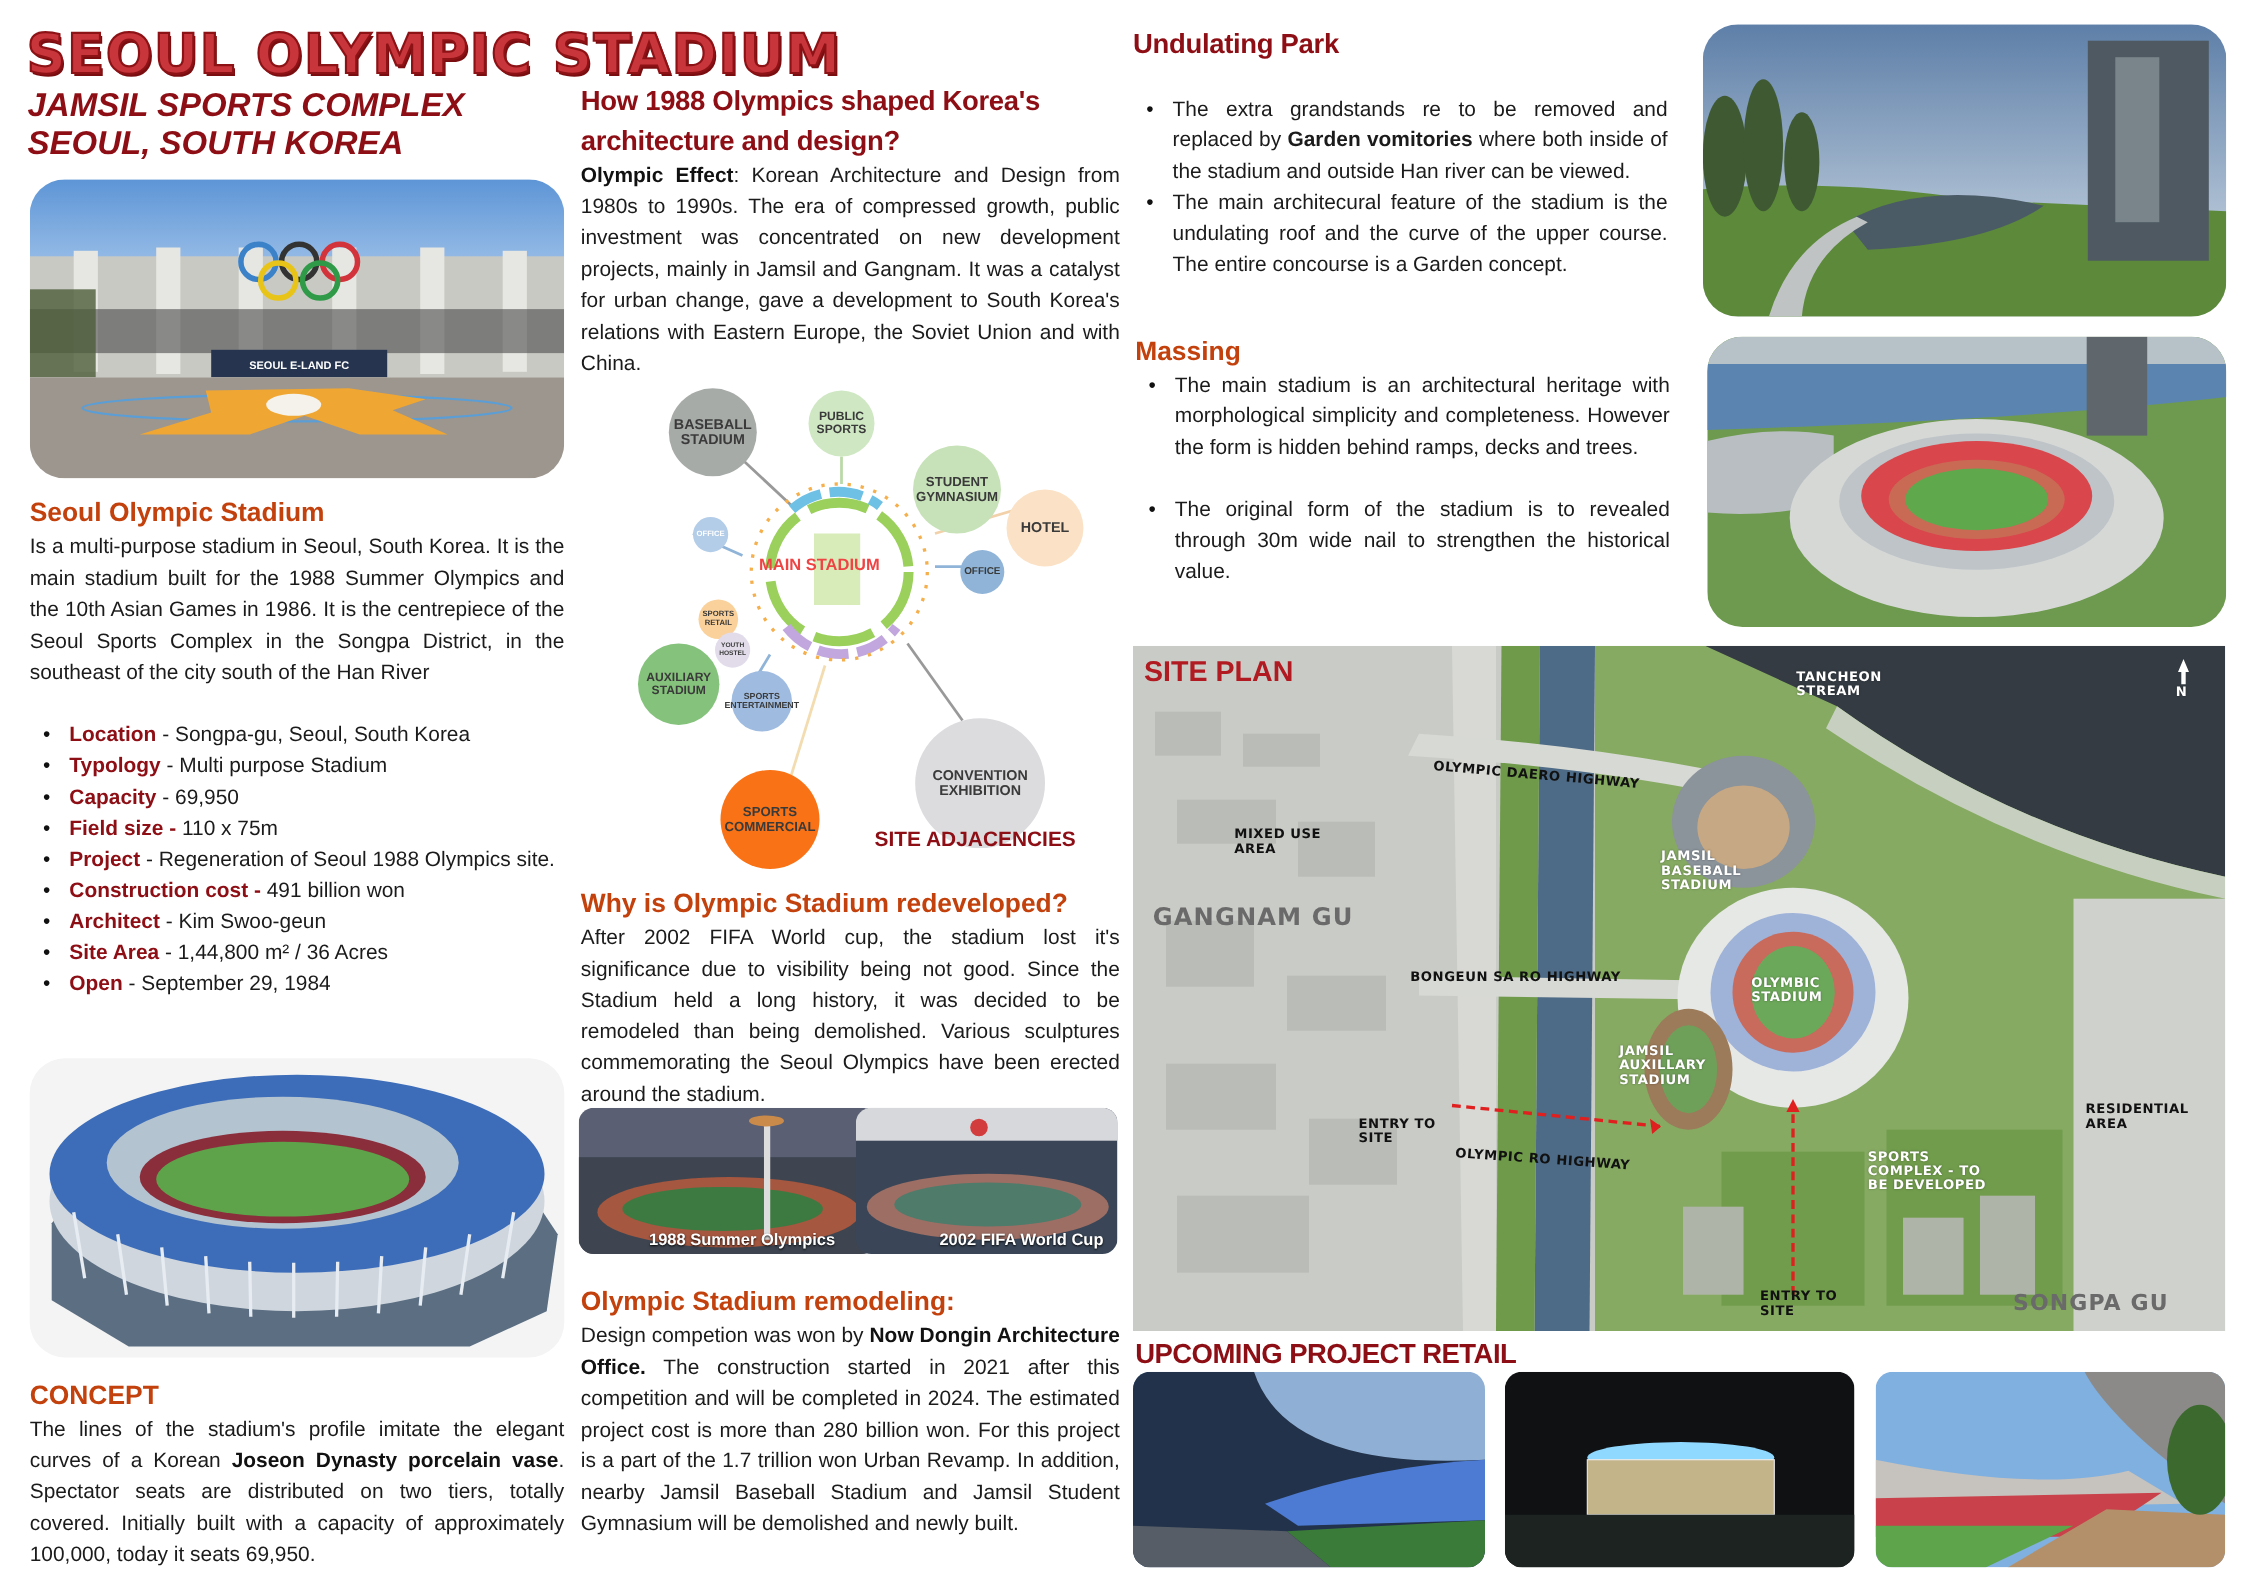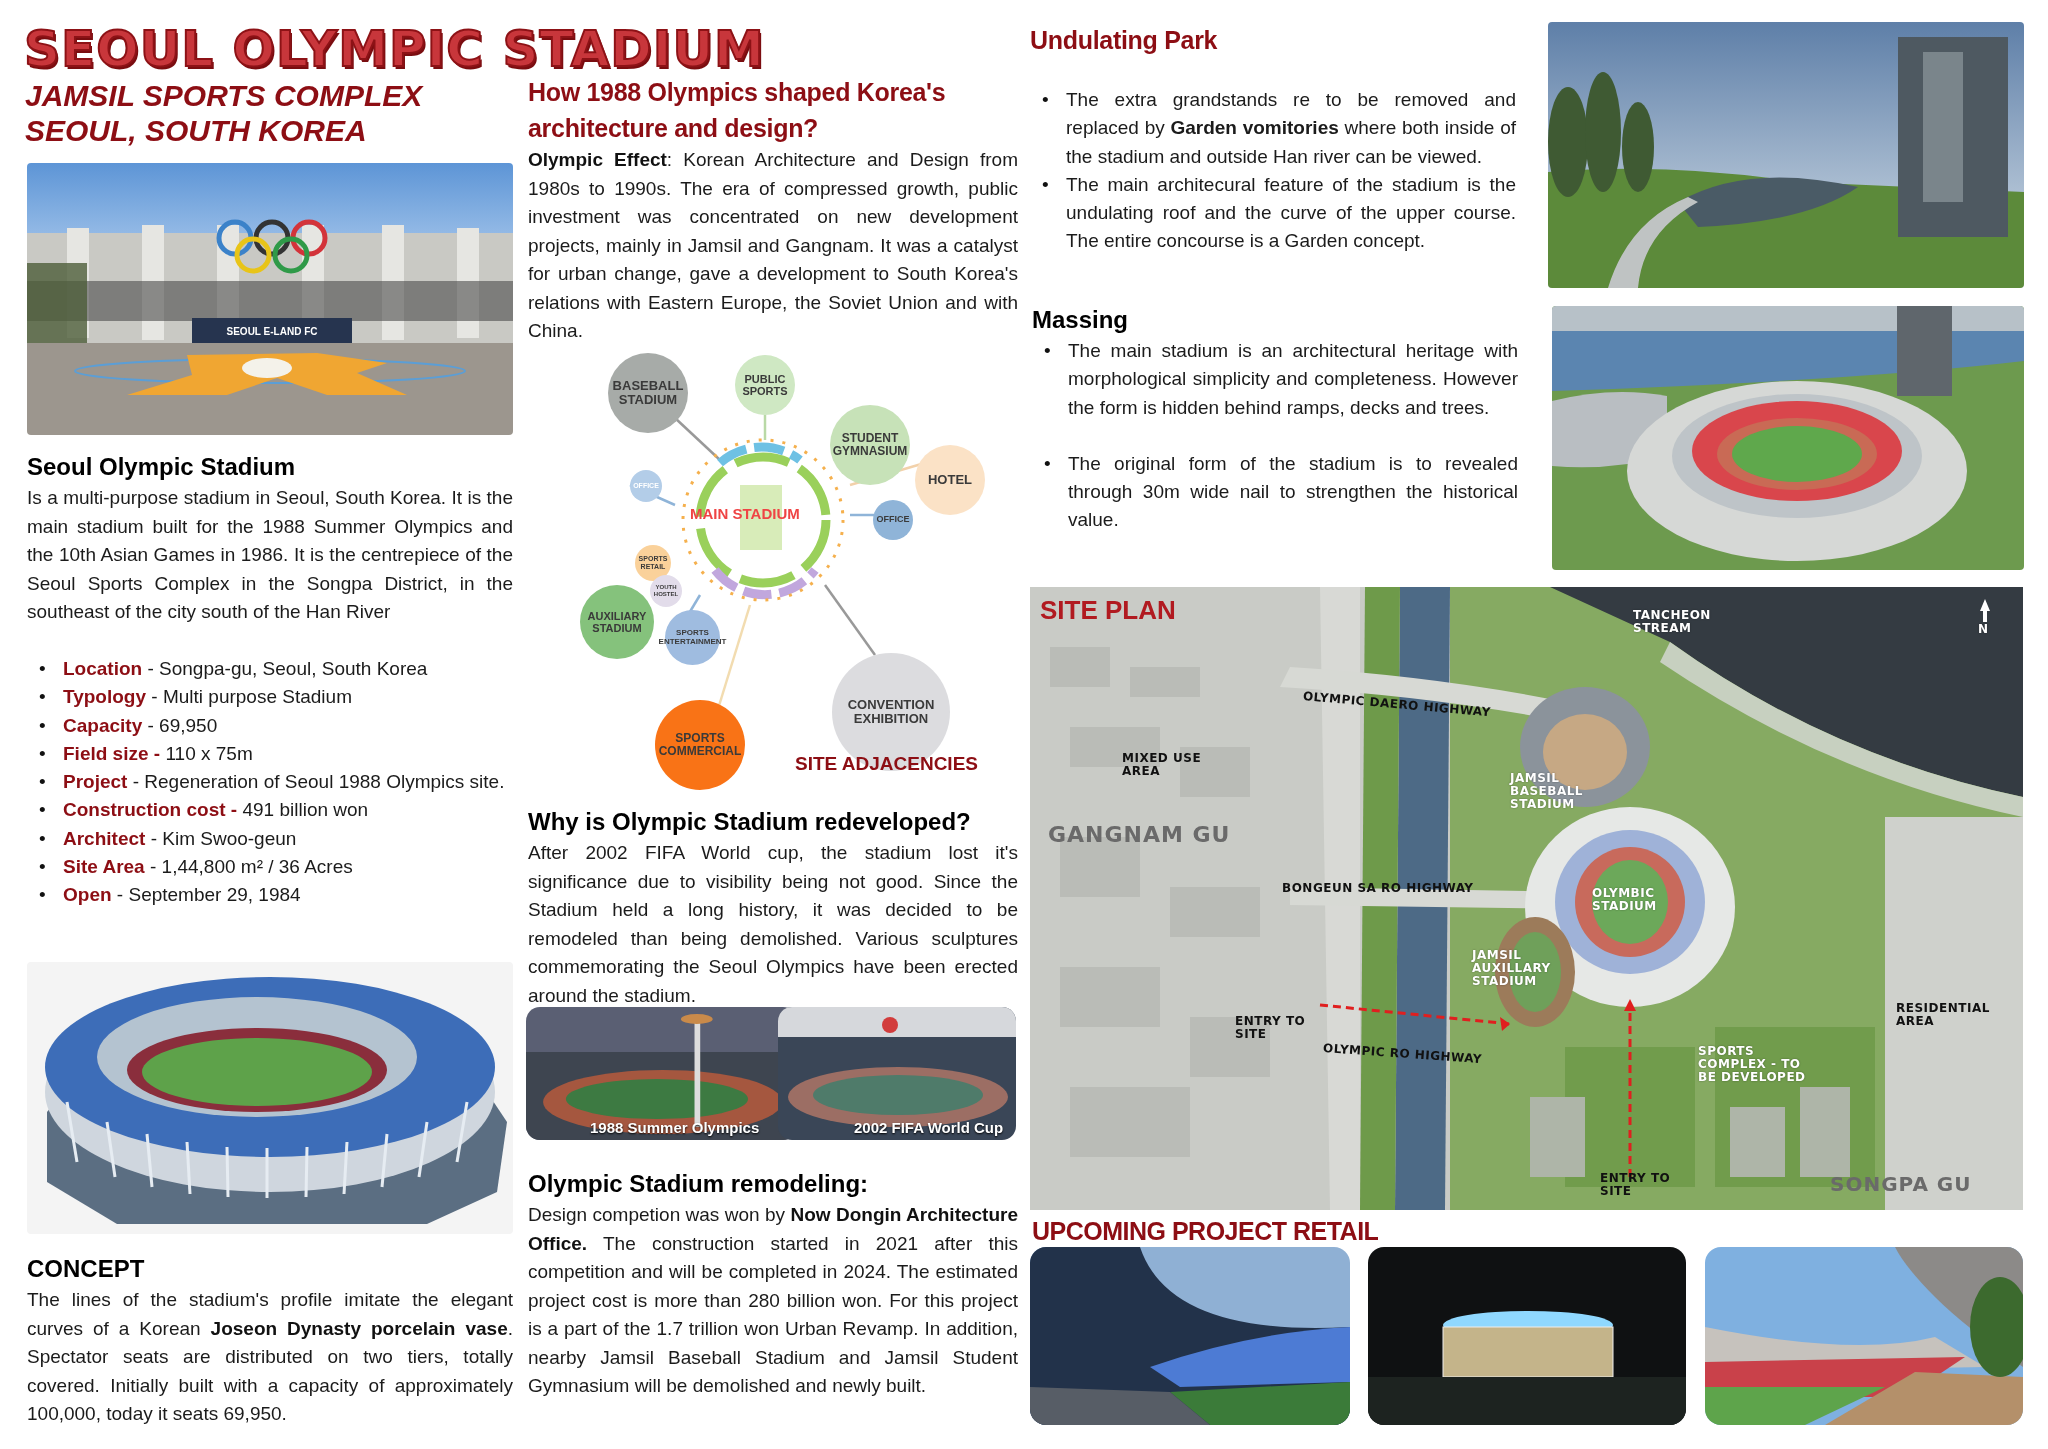--- a/index.html
+++ b/index.html
@@ -7,29 +7,29 @@
   body { position: relative; font-family: "Liberation Sans", "DejaVu Sans", sans-serif; color: #1b1b1b; }
   .abs { position: absolute; }
   .main-title {
     position: absolute; left: 24px; top: 20px; font-family: "DejaVu Sans", sans-serif;
     font-weight: 900; font-size: 50px; letter-spacing: 1px; color: #c8363b;
     -webkit-text-stroke: 2px #8d1216; text-shadow: 2px 3px 0 #7a0d10;
   }
   .subtitle {
     font-family: "Liberation Sans", sans-serif; font-weight: 700; font-size: 30px; line-height: 35px; color: #8d0e14;
   }
-  .h2 { font-weight: 700; font-size: 24px; color: #000000; line-height: 34px; }
+  .h2 { font-weight: 700; font-size: 24px; color: #c2410c; line-height: 34px; }
   .h2cond { font-weight: 700; font-size: 25px; color: #8d0e14; line-height: 36px; letter-spacing: -0.3px; }
   .para { font-size: 19px; line-height: 28.5px; text-align: justify; color: #1b1b1b; }
   .para b { font-weight: 700; color: #111; }
   ul.bul { list-style: none; }
   ul.bul li { position: relative; padding-left: 36px; font-size: 19px; line-height: 28.3px; text-align: justify; }
   ul.bul li::before { content: "\2022"; position: absolute; left: 12px; top: 0; color: #111; }
   ul.bul li .k { font-weight: 700; color: #8d0e14; }
-  .img { position: absolute; border-radius: 4px; overflow: hidden; }
+  .img { position: absolute; border-radius: 32px; overflow: hidden; }
   .img svg { width: 100%; height: 100%; display: block; }
   .caption { position: absolute; bottom: 4px; color: #fff; font-weight: 700; font-size: 15px; text-shadow: 0 1px 2px #000; }
   .sp-label { position: absolute; font-family: "DejaVu Sans", sans-serif; font-weight: 900; font-size: 12px; line-height: 13px; letter-spacing: 0.5px; color: #111; }
   .sp-label.w { color: #ffffff; text-shadow: 0 0 2px rgba(0,0,0,0.4); }
   .sp-big { position: absolute; font-family: "DejaVu Sans", sans-serif; font-weight: 900; font-size: 22px; color: #6a6a6a; letter-spacing: 1px; }
   .adj { position: absolute; border-radius: 50%; display: flex; flex-direction: column; align-items: center; justify-content: center; text-align: center; font-weight: 700; color: #3a3a3a; line-height: 1.1; }
 </style>
 </head>
 <body>
 

